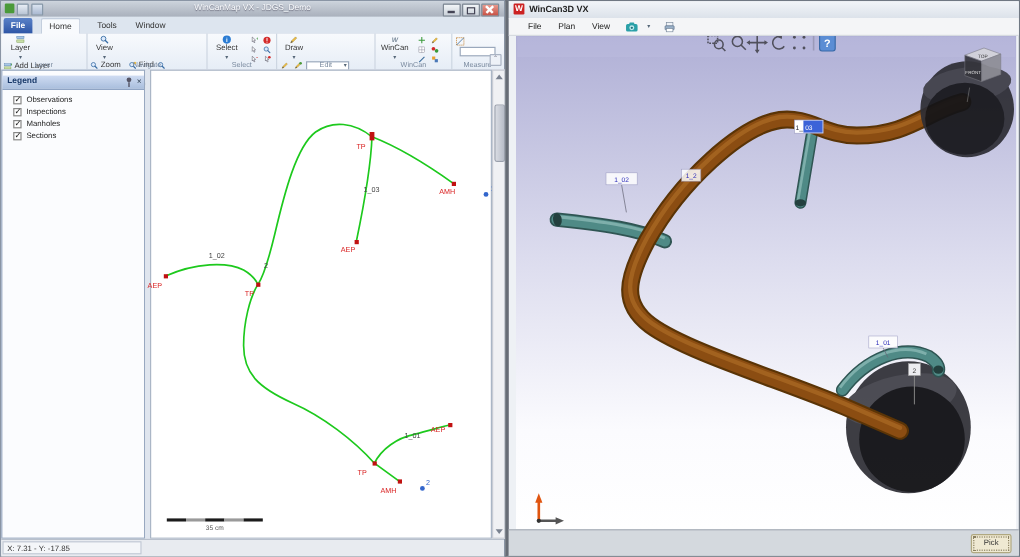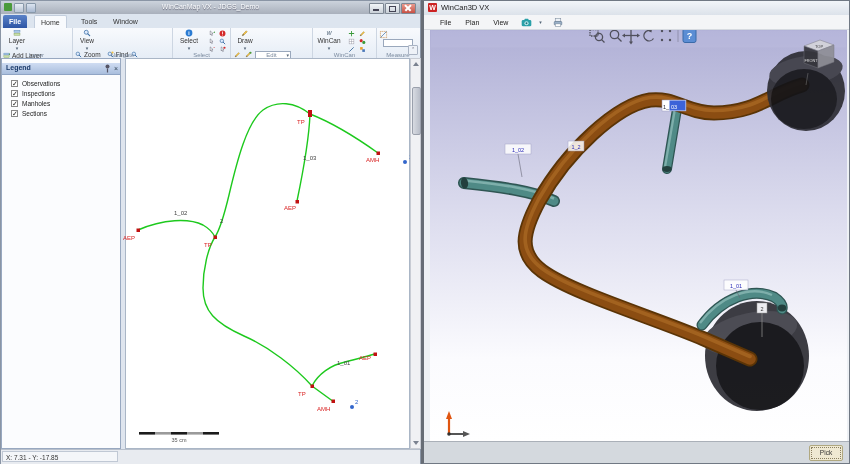--- a/index.html
+++ b/index.html
@@ -58,21 +58,21 @@
   #vscroll .thumb{position:absolute;left:1px;top:28px;width:7px;height:46px;background:linear-gradient(90deg,#d8dbe2,#b8bdc8);border:1px solid #9aa0ac;border-radius:2px;}
   .sarr{position:absolute;left:2px;width:0;height:0;border-left:3px solid transparent;border-right:3px solid transparent;}
   .sarr.up{top:3px;border-bottom:4px solid #7a8290;}
   .sarr.dn{bottom:3px;border-top:4px solid #7a8290;}
   #statusbar{position:absolute;left:0;top:448px;width:419px;height:14px;background:#e8ebf0;border-top:1px solid #b8c0cc;}
   #statusbar .sbox{position:absolute;left:1px;top:1px;width:116px;height:11px;background:#f4f6f9;border:1px solid #c0c8d4;font-size:6.5px;color:#333;line-height:11px;padding-left:3px;box-sizing:border-box;}
   
   #rw{position:absolute;left:421px;top:0;width:429px;height:464px;background:#eef1f5;border:1px solid #70788:3;border:1px solid #707883;border-left:3px solid #676d76;box-sizing:border-box;}
   #rw-title{position:absolute;left:0;top:0;width:100%;height:14px;background:linear-gradient(#f2f5f9,#dce2ea);border-bottom:1px solid #c8cfd8;}
   #rw-title .logo{position:absolute;left:4px;top:2px;width:9px;height:9px;background:#cc2222;border-radius:1px;color:#fff;font-size:7px;font-weight:bold;text-align:center;line-height:9px;}
-  #rw-title .t{position:absolute;left:17px;top:2px;font-size:7.5px;font-weight:normal;color:#222;}
+  #rw-title .t{position:absolute;left:17px;top:2px;font-size:7.5px;font-weight:bold;color:#222;}
   #rw-menu{position:absolute;left:0;top:14px;width:100%;height:15px;background:#f4f5f7;border-bottom:1px solid #d6dae0;display:flex;align-items:center;padding-left:10px;box-sizing:border-box;gap:2px;}
   .mi{font-size:7px;color:#222;padding:2px 6px;}
   .micon{display:flex;align-items:center;margin-left:4px;}
   #vpsvg{position:absolute;left:6px;top:29px;width:417px;height:411px;}
   #rw-bottom{position:absolute;left:0;top:440px;width:100%;height:21px;background:#d4d9de;border-top:1px solid #aab0b8;}
   #pick{position:absolute;right:6px;top:3px;width:32px;height:14px;background:#efe9d2;border:1px solid #b0a880;border-radius:2px;font-size:6.5px;color:#333;text-align:center;line-height:13px;outline:1px dotted #8a8060;outline-offset:-3px;}
   svg text{font-family:"Liberation Sans",sans-serif;}
 </style>
 </head>
 <body>

